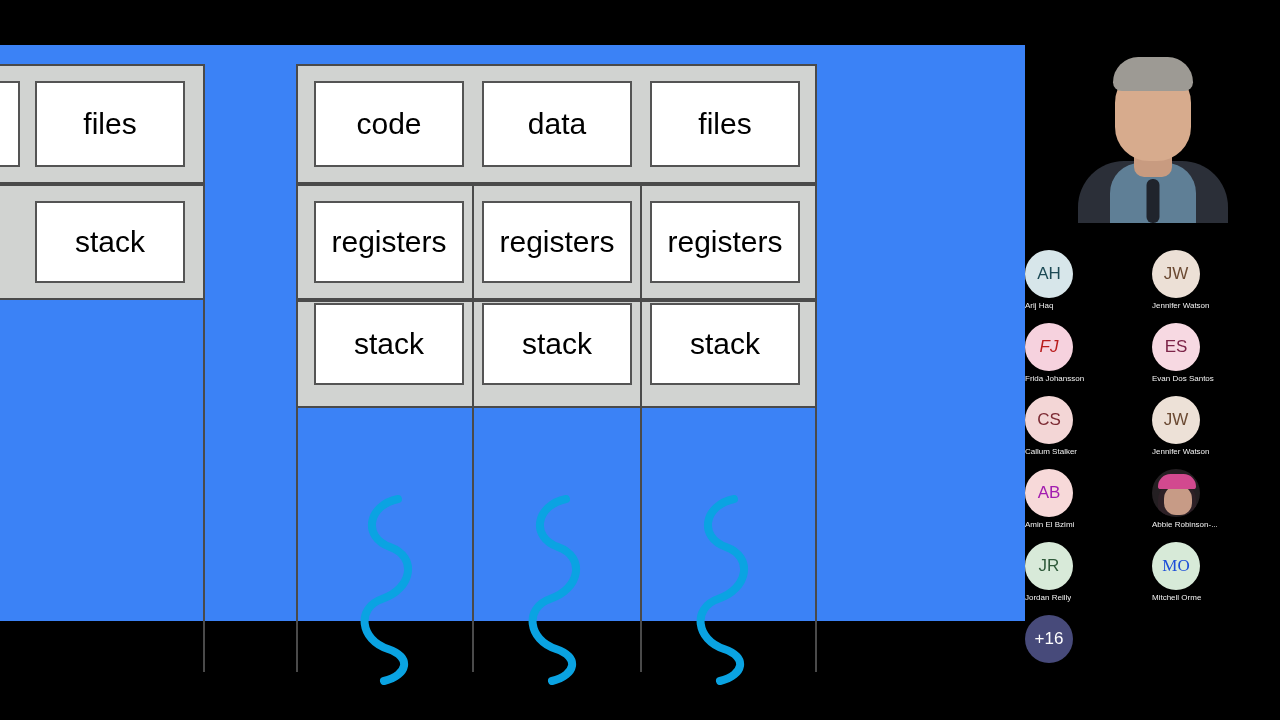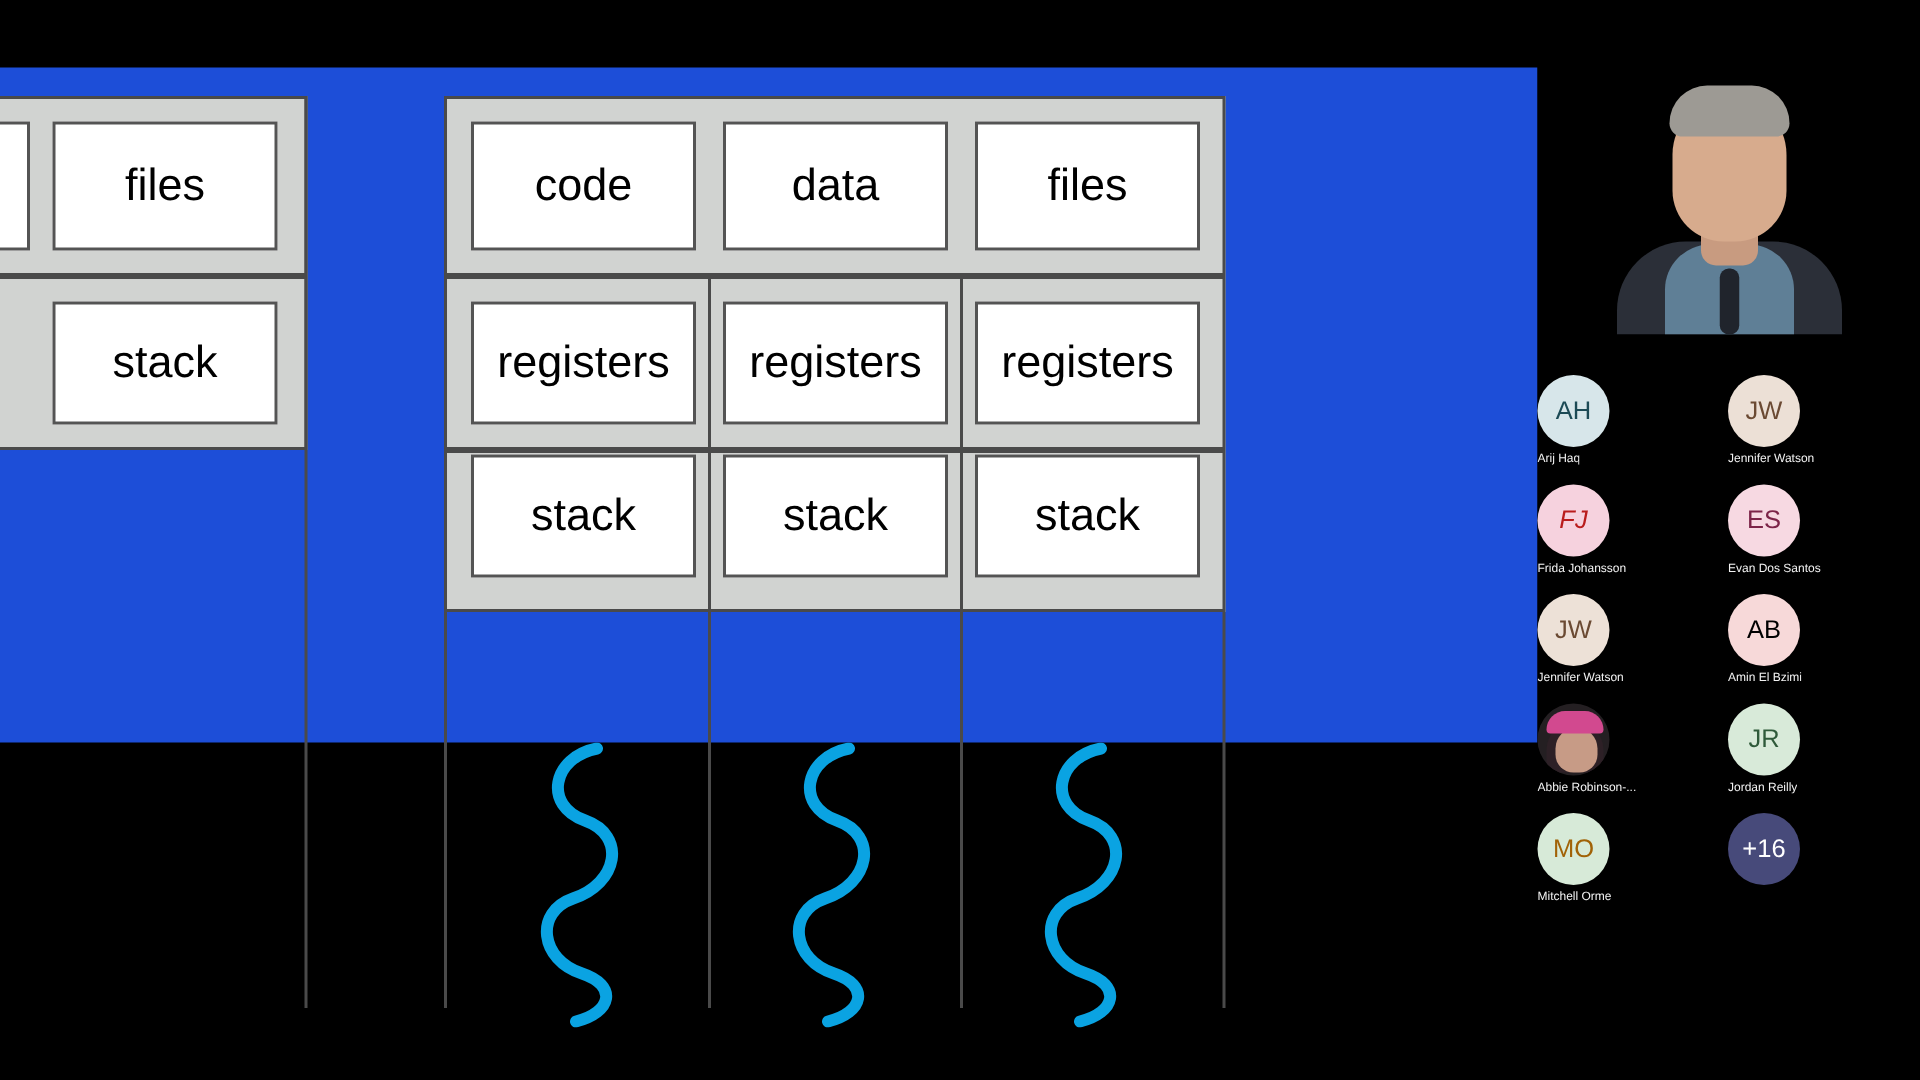--- a/index.html
+++ b/index.html
@@ -14,22 +14,22 @@
     overflow: hidden;
     font-family: "Liberation Sans", sans-serif;
   }
 
   
   #slide-stage {
     position: absolute;
     left: 0;
     top: 45px;
     width: 1025px;
-    height: 450px;
-    background: #1d4ed8;
+    height: 576px;
+    background: #3b82f6;
   }
 
   
   .proc-panel {
     position: absolute;
     box-sizing: border-box;
     background: #d1d3d1;
     border: 2px solid #4a4a4a;
   }
   .cell-box {
@@ -312,40 +312,44 @@
       </div>
       <div class="participant">
         <div class="avatar" style="background: rgb(246, 210, 222); color: #b91c1c; font-style: italic;">FJ</div>
         <div class="p-name">Frida Johansson</div>
       </div>
       <div class="participant">
         <div class="avatar" style="background: rgb(247, 217, 226); color: rgb(124, 36, 72);">ES</div>
         <div class="p-name">Evan Dos Santos</div>
       </div>
       <div class="participant">
+        <div class="avatar" style="background: rgb(243, 214, 214); color: rgb(124, 42, 51);">CS</div>
+        <div class="p-name">Callum Stalker</div>
+      </div>
+      <div class="participant">
         <div class="avatar" style="background: rgb(237, 225, 215); color: rgb(107, 74, 51);">JW</div>
         <div class="p-name">Jennifer Watson</div>
       </div>
       <div class="participant">
-        <div class="avatar" style="background: rgb(247, 217, 217); color: #000000;">AB</div>
+        <div class="avatar" style="background: rgb(247, 217, 217); color: #a21caf;">AB</div>
         <div class="p-name">Amin El Bzimi</div>
       </div>
       <div class="participant">
         <div class="avatar photo-av" style="background: rgb(36, 31, 34); color: rgb(255, 255, 255);">
           <div class="photo-hair"></div>
           <div class="photo-face"></div>
           <div class="photo-scarf"></div>
         </div>
         <div class="p-name">Abbie Robinson-...</div>
       </div>
       <div class="participant">
         <div class="avatar" style="background: rgb(216, 234, 217); color: rgb(47, 90, 58);">JR</div>
         <div class="p-name">Jordan Reilly</div>
       </div>
       <div class="participant">
-        <div class="avatar" style="background: rgb(215, 234, 216); color: #a16207;">MO</div>
+        <div class="avatar" style="background: rgb(215, 234, 216); color: #1d4ed8; font-family: Liberation Serif, serif;">MO</div>
         <div class="p-name">Mitchell Orme</div>
       </div>
       <div class="participant">
         <div class="avatar" style="background: rgb(71, 74, 122); color: rgb(255, 255, 255);">+16</div>
       </div>
     </div>
 </div>
 
 </body></html>

